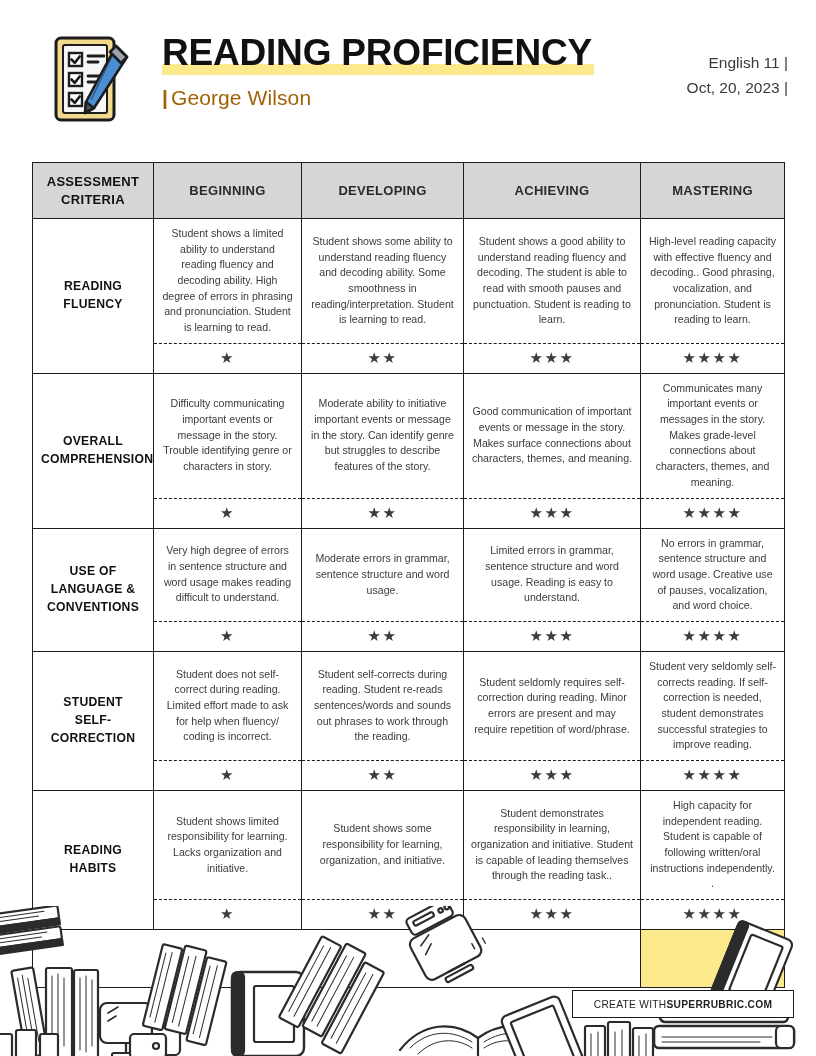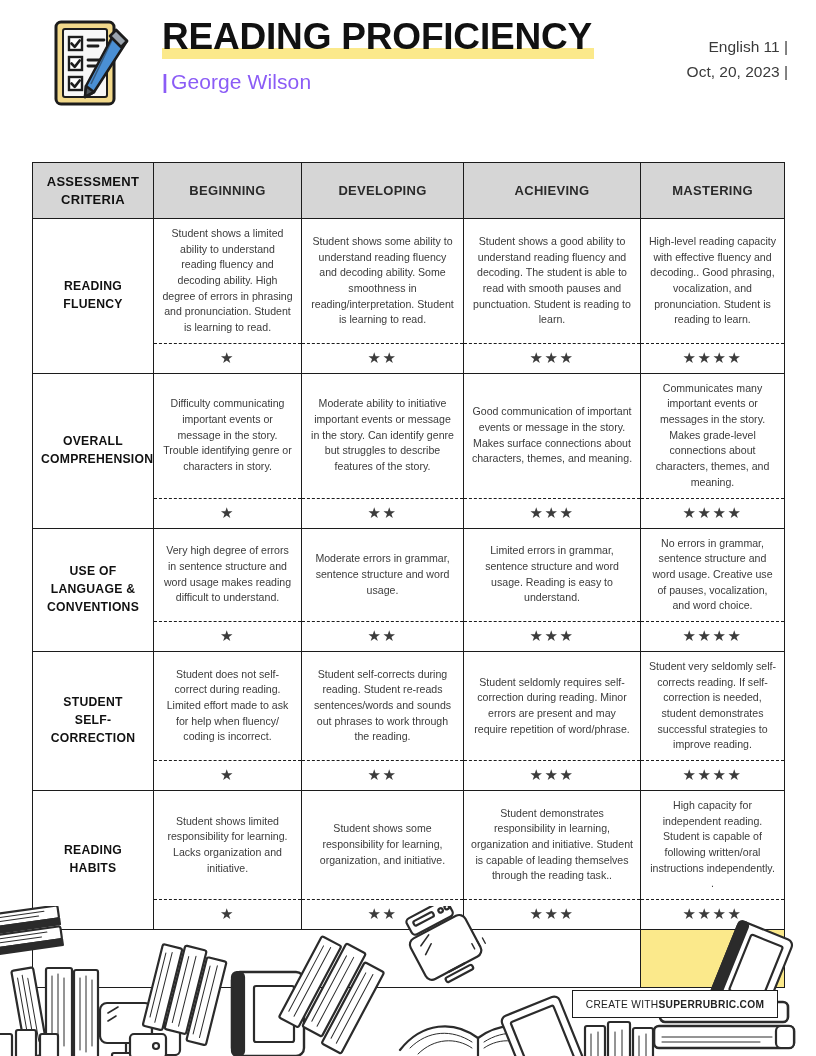--- a/index.html
+++ b/index.html
@@ -10,21 +10,21 @@
     font-family: "Liberation Sans", sans-serif;
     color: #222;
     position: relative;
     overflow: hidden;
   }
 
   
   .header {
     display: flex;
     align-items: flex-start;
-    padding: 12px 28px 0 44px;
+    padding: 28px 28px 0 44px;
     height: 140px;
   }
   .logo-wrap {
     width: 96px; height: 100px;
     flex: 0 0 96px;
     display:flex; align-items:flex-start; justify-content:center;
     margin-top: 4px;
   }
   .title-block {
     flex: 1 1 auto;
@@ -37,21 +37,21 @@
     letter-spacing: -0.2px;
     line-height: 1;
     color: #111;
     display: inline;
     background: linear-gradient(to top, #fbe98b 0 26%, transparent 26% 100%);
     padding: 0 2px 2px 0;
   }
   .subtitle {
     margin-top: 15px;
     font-size: 21px;
-    color: #8b5cf6;
+    color: #a16207;
     font-weight: 400;
     letter-spacing: 0.1px;
   }
   .subtitle .bar {
     font-weight: 700;
     margin-right: 3px;
   }
   .meta {
     flex: 0 0 190px;
     text-align: right;
@@ -140,21 +140,21 @@
   
   .footer-art {
     position: absolute;
     left: 0; bottom: 0;
     width: 816px; height: 150px;
     pointer-events: none;
   }
   .badge {
     position: absolute;
     left: 572px; top: 990px;
-    width: 206px; height: 28px;
+    width: 222px; height: 28px;
     background: #ffffff;
     border: 1.5px solid #1c1c1c;
     display: flex; align-items: center; justify-content: center;
     font-size: 10.2px;
     letter-spacing: 0.3px;
     color: #222;
   }
   .badge .b-light { font-weight: 400; }
   .badge .b-bold { font-weight: 700; }
 </style>

